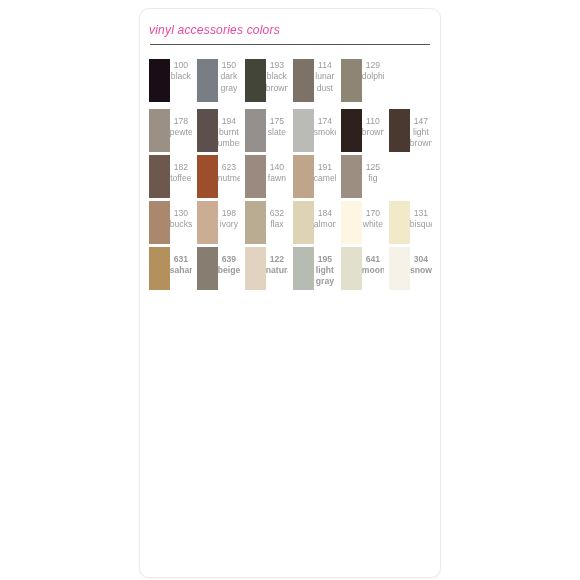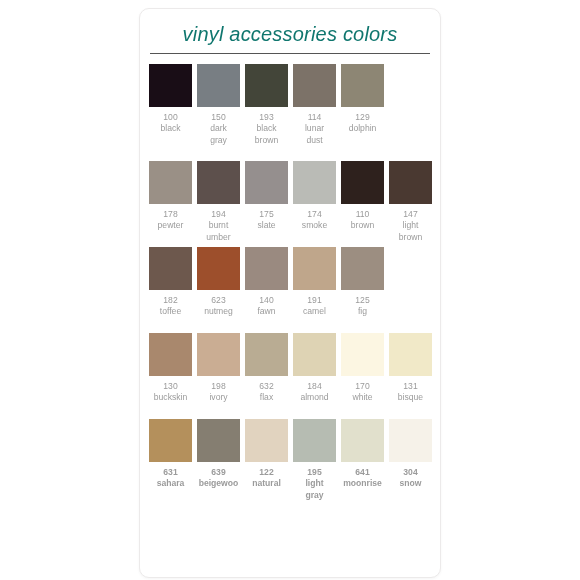--- a/index.html
+++ b/index.html
@@ -30,24 +30,24 @@
     overflow: hidden;
   }
 
   #card-header {
     padding: 14px 9px 0 9px;
   }
 
   #page-title {
     font-family: "Liberation Sans", sans-serif;
     font-style: italic;
-    font-size: 20px;
+    font-size: 12px;
     letter-spacing: 0.2px;
-    color: #0f766e;
-    text-align: center;
+    color: #ec4899;
+    text-align: left;
     padding-bottom: 7px;
     white-space: nowrap;
   }
 
   #title-rule {
     height: 1px;
     background: #555555;
     margin: 0 1px 0 1px;
   }
 
@@ -60,21 +60,20 @@
     justify-content: flex-start;
     padding-left: 9px;
     margin-bottom: 3px;
   }
 
   .swatch-cell {
     width: 48px;
     box-sizing: border-box;
     padding-right: 5px;
     display: flex;
-    flex-direction: column;
     align-items: center;
   }
 
   .swatch-chip {
     width: 43px;
     height: 43px;
     display: block;
   }
 
   .swatch-label {

